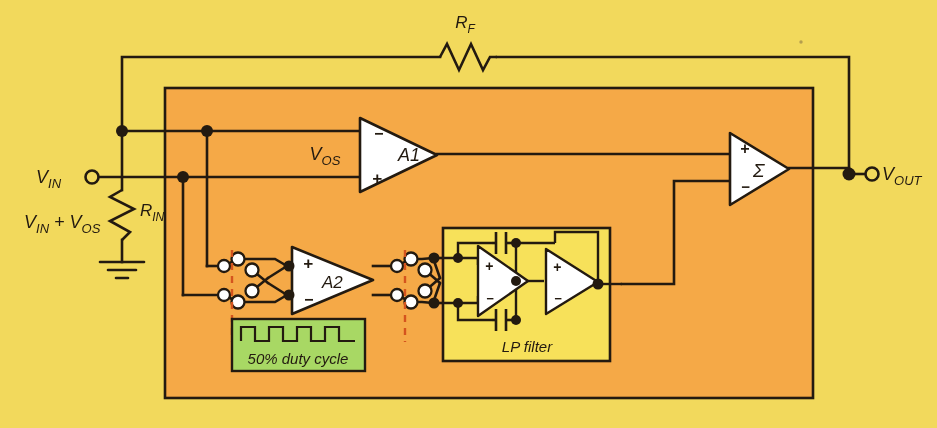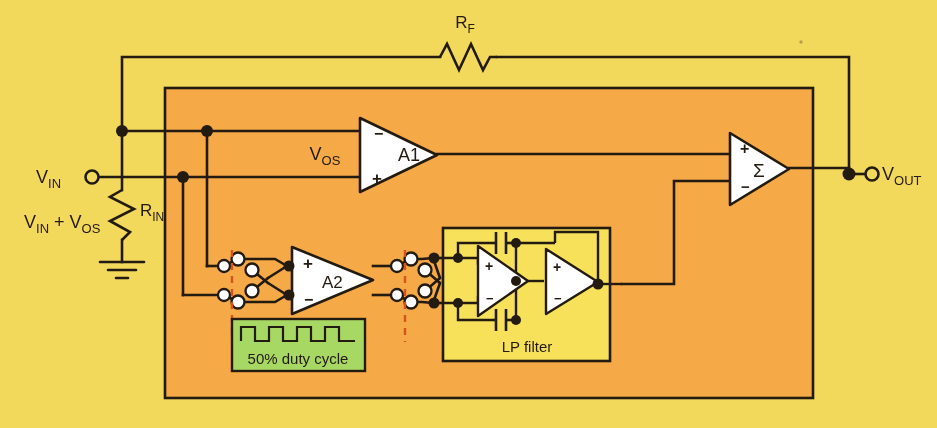--- a/index.html
+++ b/index.html
@@ -1,18 +1,18 @@
 <!DOCTYPE html>
 <html><head>
 <meta charset="utf-8">
 <style>
   html,body{margin:0;padding:0;background:#fff;}
   body{font-family:"Liberation Sans",sans-serif;}
   #root{position:relative;width:937px;height:428px;overflow:hidden;background:#f2d95c;}
-  #svgwrap{position:absolute;inset:0;}
+  #svgwrap{position:absolute;inset:0;font-style:italic;}
   svg{display:block;}
   .lbl{font-family:"Liberation Sans",sans-serif;fill:#231a10;}
 </style>
 </head>
 <body>
 
 <div id="root">
   <div id="svgwrap">
   <svg width="937" height="428" viewBox="0 0 937 428" xmlns="http://www.w3.org/2000/svg">
 

